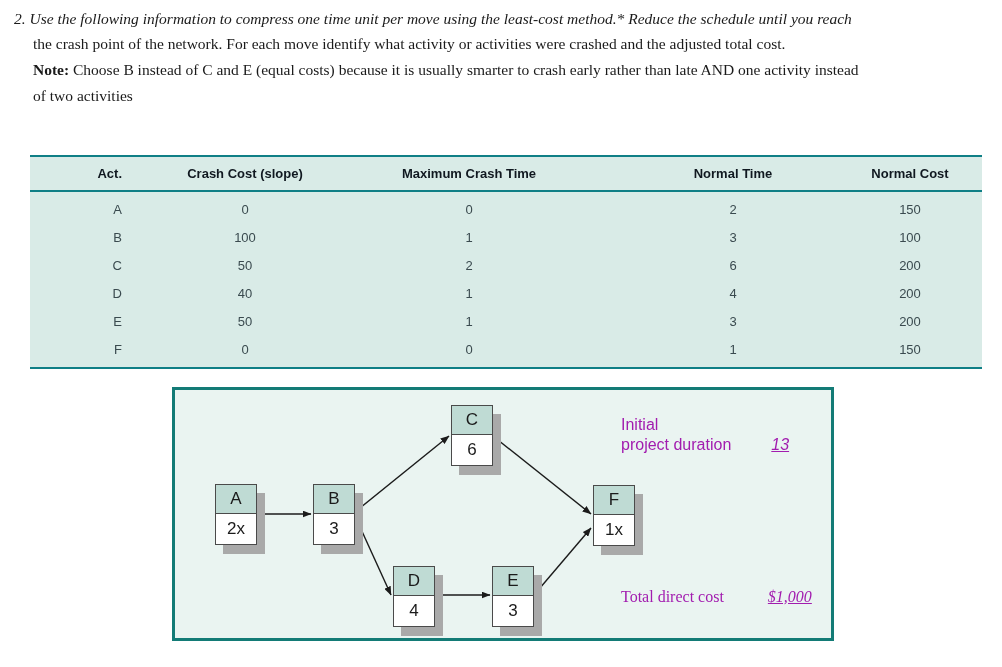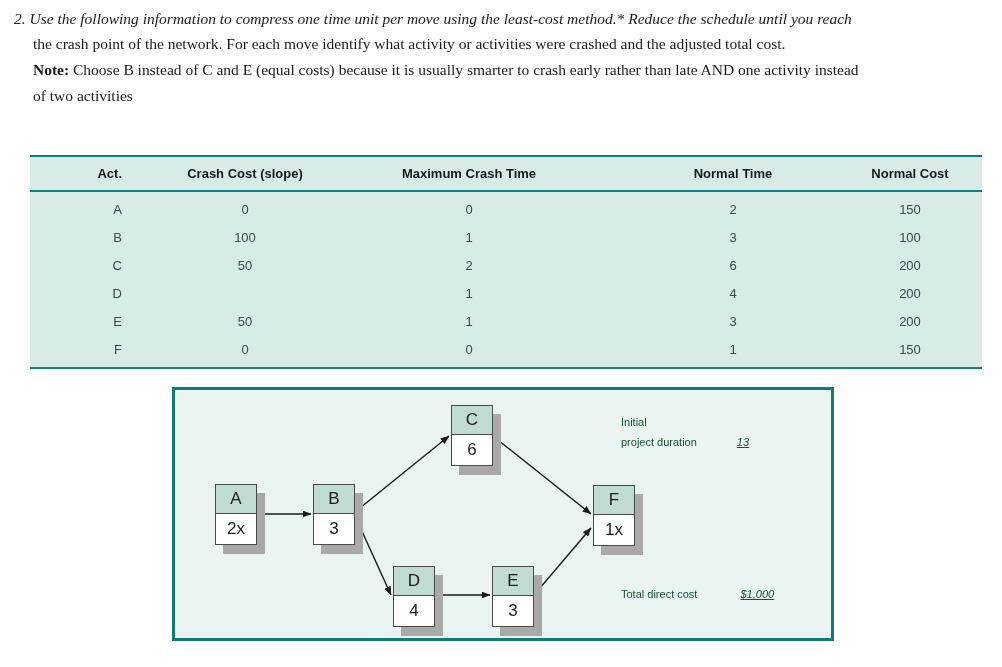--- a/index.html
+++ b/index.html
@@ -154,27 +154,27 @@
   #node-B { left: 138px; top: 94px;  }
   #node-C { left: 276px; top: 15px;  }
   #node-D { left: 218px; top: 176px; }
   #node-E { left: 317px; top: 176px; }
   #node-F { left: 418px; top: 95px;  }
 
   
   .annot {
     position: absolute;
     font-family: "Liberation Sans", sans-serif;
-    font-size: 11px;
-    color: #14532d;
+    font-size: 16px;
+    color: #a21caf;
     white-space: nowrap;
   }
   #annot-initial  { left: 446px; top: 26px;  }
   #annot-duration { left: 446px; top: 46px;  }
-  #annot-total    { left: 446px; top: 198px; }
+  #annot-total    { left: 446px; top: 198px; font-family: Liberation Serif, serif; }
   .annot .val {
     font-style: italic;
     text-decoration: underline;
     margin-left: 40px;
   }
 </style>
 </head>
 <body>
 
 <div id="question-block">
@@ -220,20 +220,21 @@
     <div class="trow">
       <div class="cell c-act">C</div>
       <div class="cell c-cost">50</div>
       <div class="cell c-max">2</div>
       <div class="cell c-ntim">6</div>
       <div class="cell c-ncst">200</div>
     </div>
 
     <div class="trow">
       <div class="cell c-act">D</div>
+      <div class="cell c-cost">40</div>
       <div class="cell c-max">1</div>
       <div class="cell c-ntim">4</div>
       <div class="cell c-ncst">200</div>
     </div>
 
     <div class="trow">
       <div class="cell c-act">E</div>
       <div class="cell c-cost">50</div>
       <div class="cell c-max">1</div>
       <div class="cell c-ntim">3</div>

